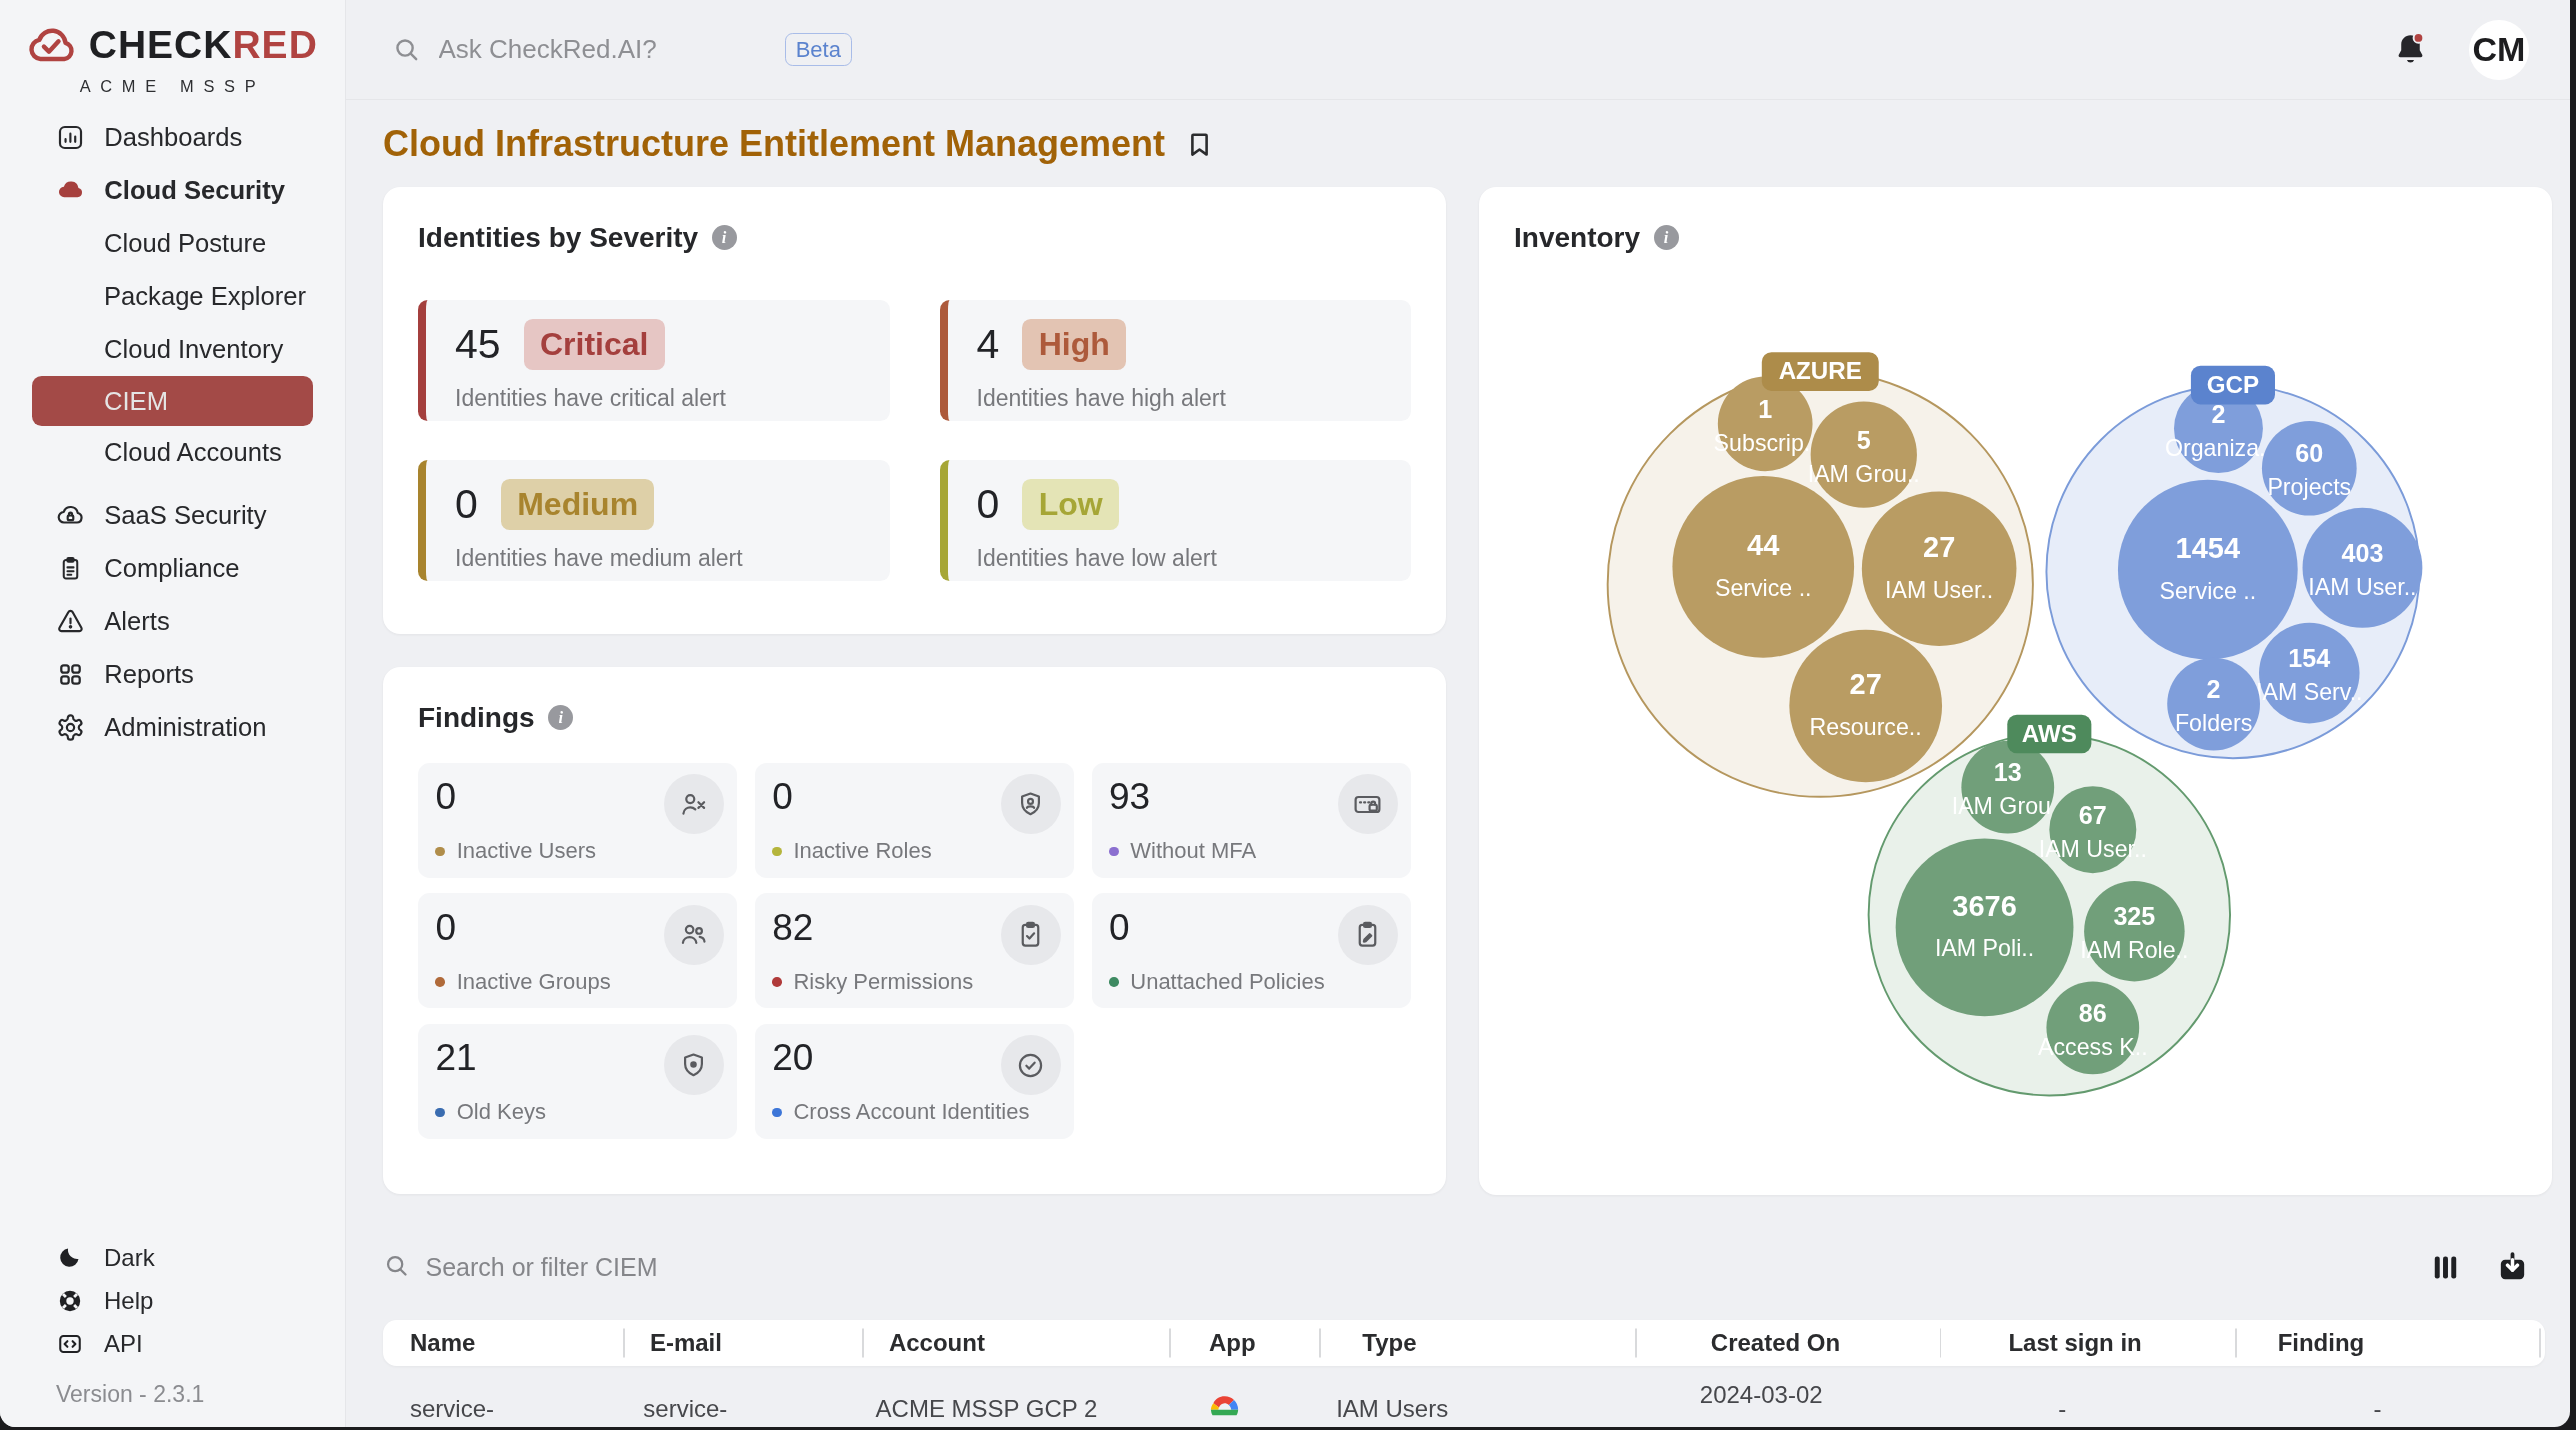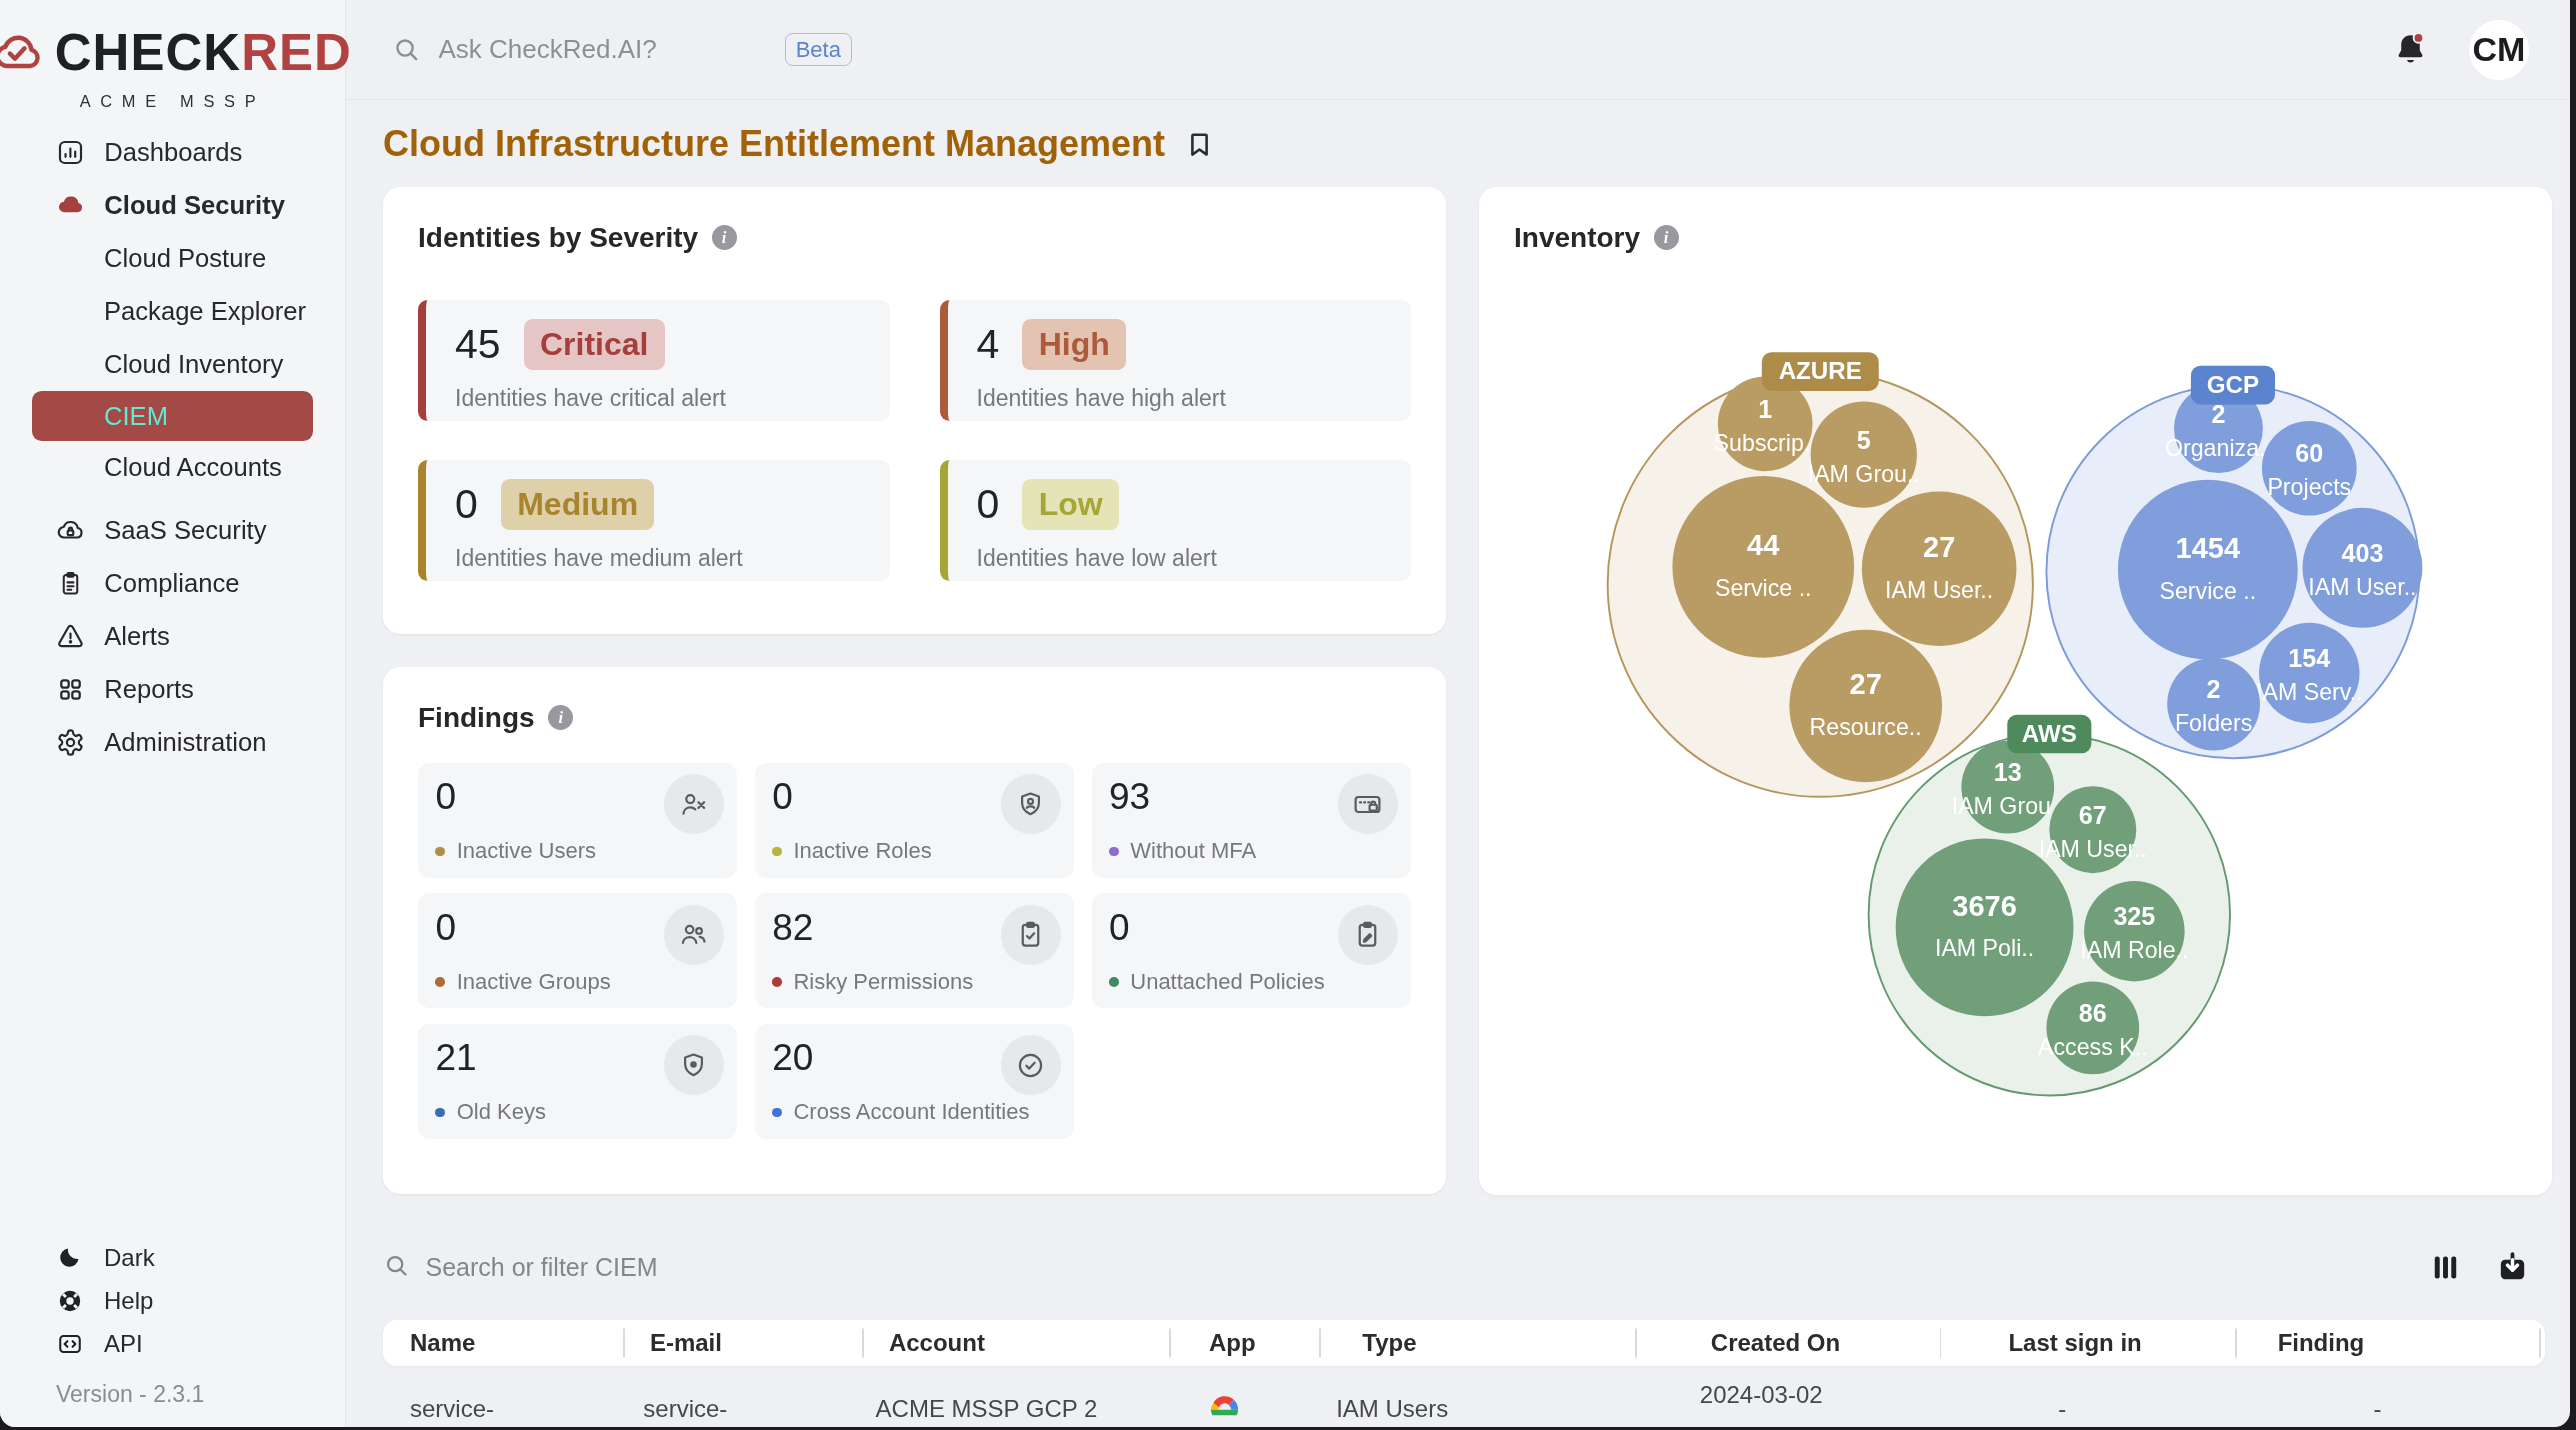--- a/index.html
+++ b/index.html
@@ -4,30 +4,30 @@
 <style>
   html,body{margin:0;padding:0;background:#1c1c1e;width:2576px;height:1430px;overflow:hidden;
     font-family:"Liberation Sans", sans-serif;-webkit-font-smoothing:antialiased;}
   .app{position:absolute;top:0;left:0;width:2570px;height:1427px;background:#eff0f3;
     border-radius:0 0 15.5px 15.5px;overflow:hidden;display:flex;}
   
   .sidebar{width:346px;min-width:346px;height:100%;background:#f4f5f7;border-right:1.9px solid #e5e6e9;
     display:flex;flex-direction:column;box-sizing:border-box;}
   .logo-wrap{padding-top:23px;display:flex;flex-direction:column;align-items:center;}
   .logo-row{display:flex;align-items:center;gap:11.6px;}
-  .logo-text{font-size:51px;font-weight:800;letter-spacing:1px;color:#1f2023;}
+  .logo-text{font-size:39px;font-weight:800;letter-spacing:1px;color:#1f2023;}
   .logo-text .red{color:#b04341;}
   .logo-org{margin-top:9.7px;font-size:16.4px;letter-spacing:9.7px;color:#2e2f32;font-weight:500;}
   .menu{margin-top:15.5px;display:flex;flex-direction:column;}
   .m-item{height:53px;display:flex;align-items:center;gap:19.3px;padding-left:56px;cursor:pointer;
     font-size:25.6px;color:#27282b;box-sizing:border-box;}
   .m-item .ic{width:29px;height:29px;display:flex;align-items:center;justify-content:center;}
   .m-item.sub{padding-left:104px;}
   .m-item.bold{font-weight:700;}
-  .m-item.active{background:#a34a47;color:#5eead4;margin:0 32px;padding-left:72px;height:50px;
+  .m-item.active{background:#a34a47;color:#e5e5e5;margin:0 32px;padding-left:72px;height:50px;
     border-radius:9.7px;}
   .m-gap{height:9.7px;}
   .side-footer{margin-top:auto;display:flex;flex-direction:column;}
   .f-item{height:43px;display:flex;align-items:center;gap:21px;padding-left:56px;font-size:24px;
     color:#27282b;cursor:pointer;}
   .f-item .ic{width:27px;height:27px;display:flex;align-items:center;justify-content:center;}
   .version{padding:15.5px 0 19.3px 56px;font-size:23px;color:#8b8c90;}
   
   .main{flex:1;display:flex;flex-direction:column;min-width:0;}
   .topbar{height:100px;min-height:100px;display:flex;align-items:center;border-bottom:1.9px solid #e5e6e9;

